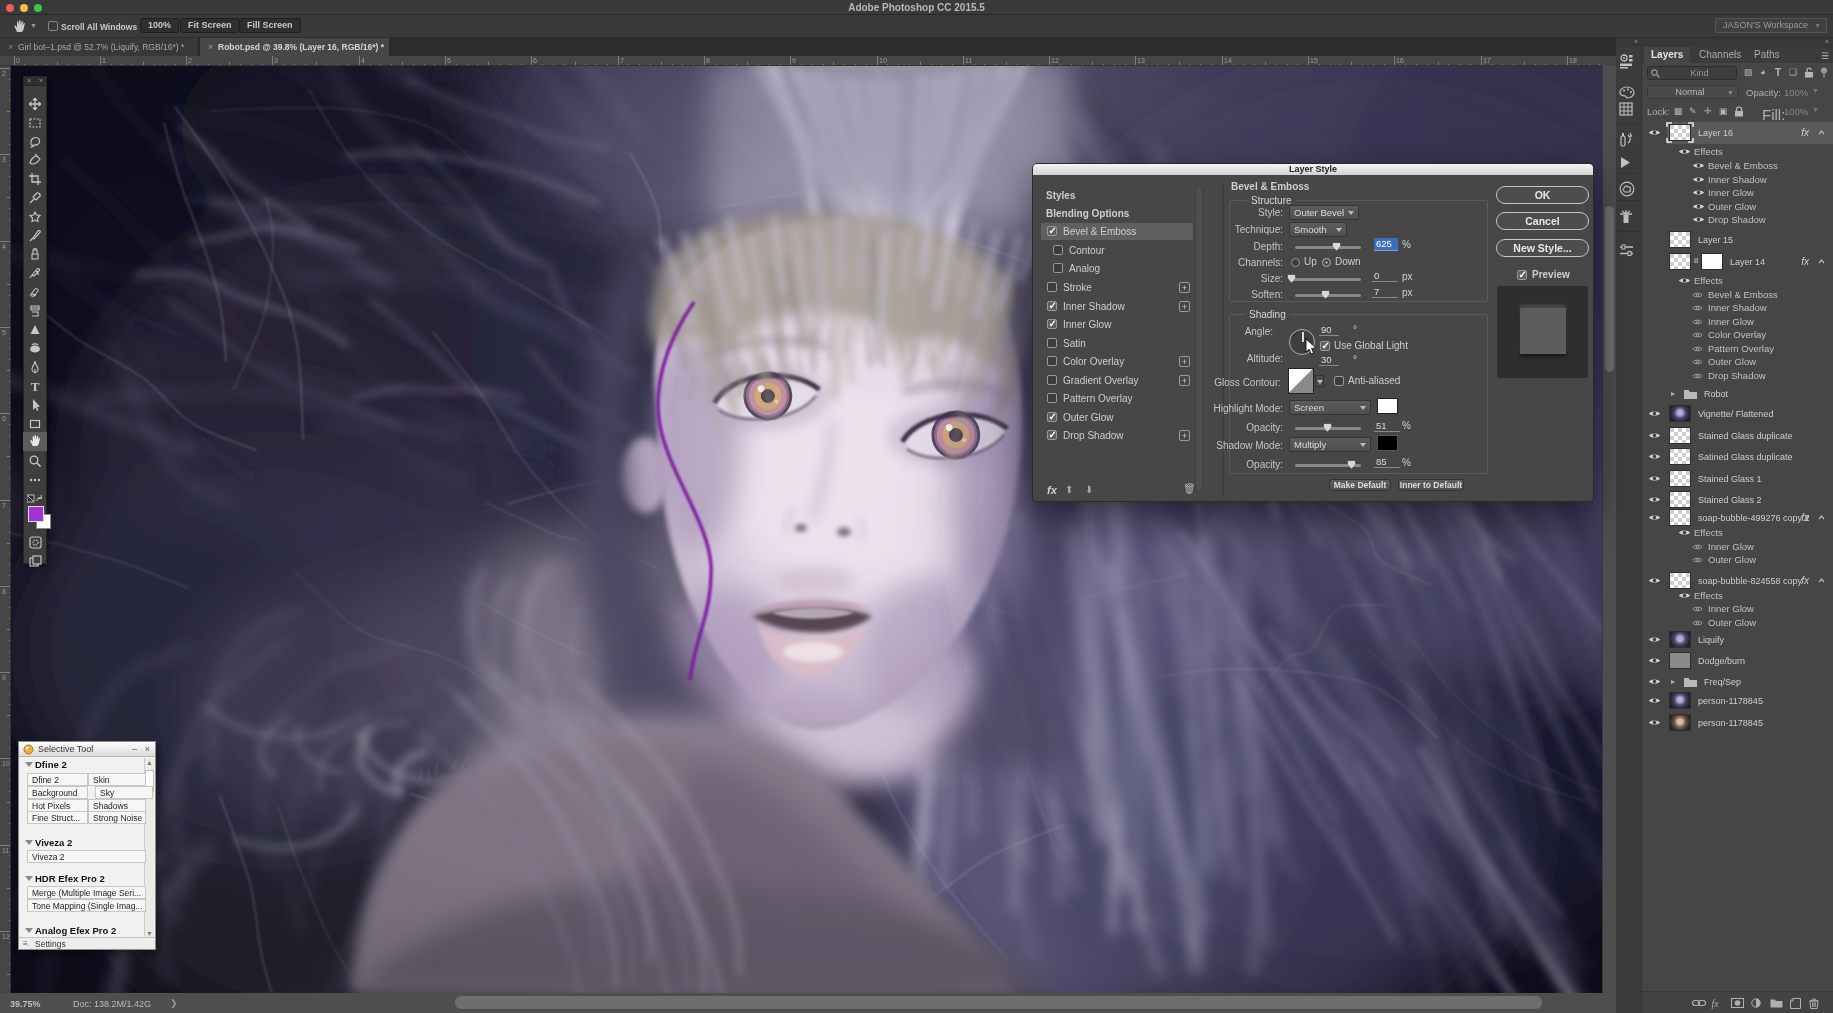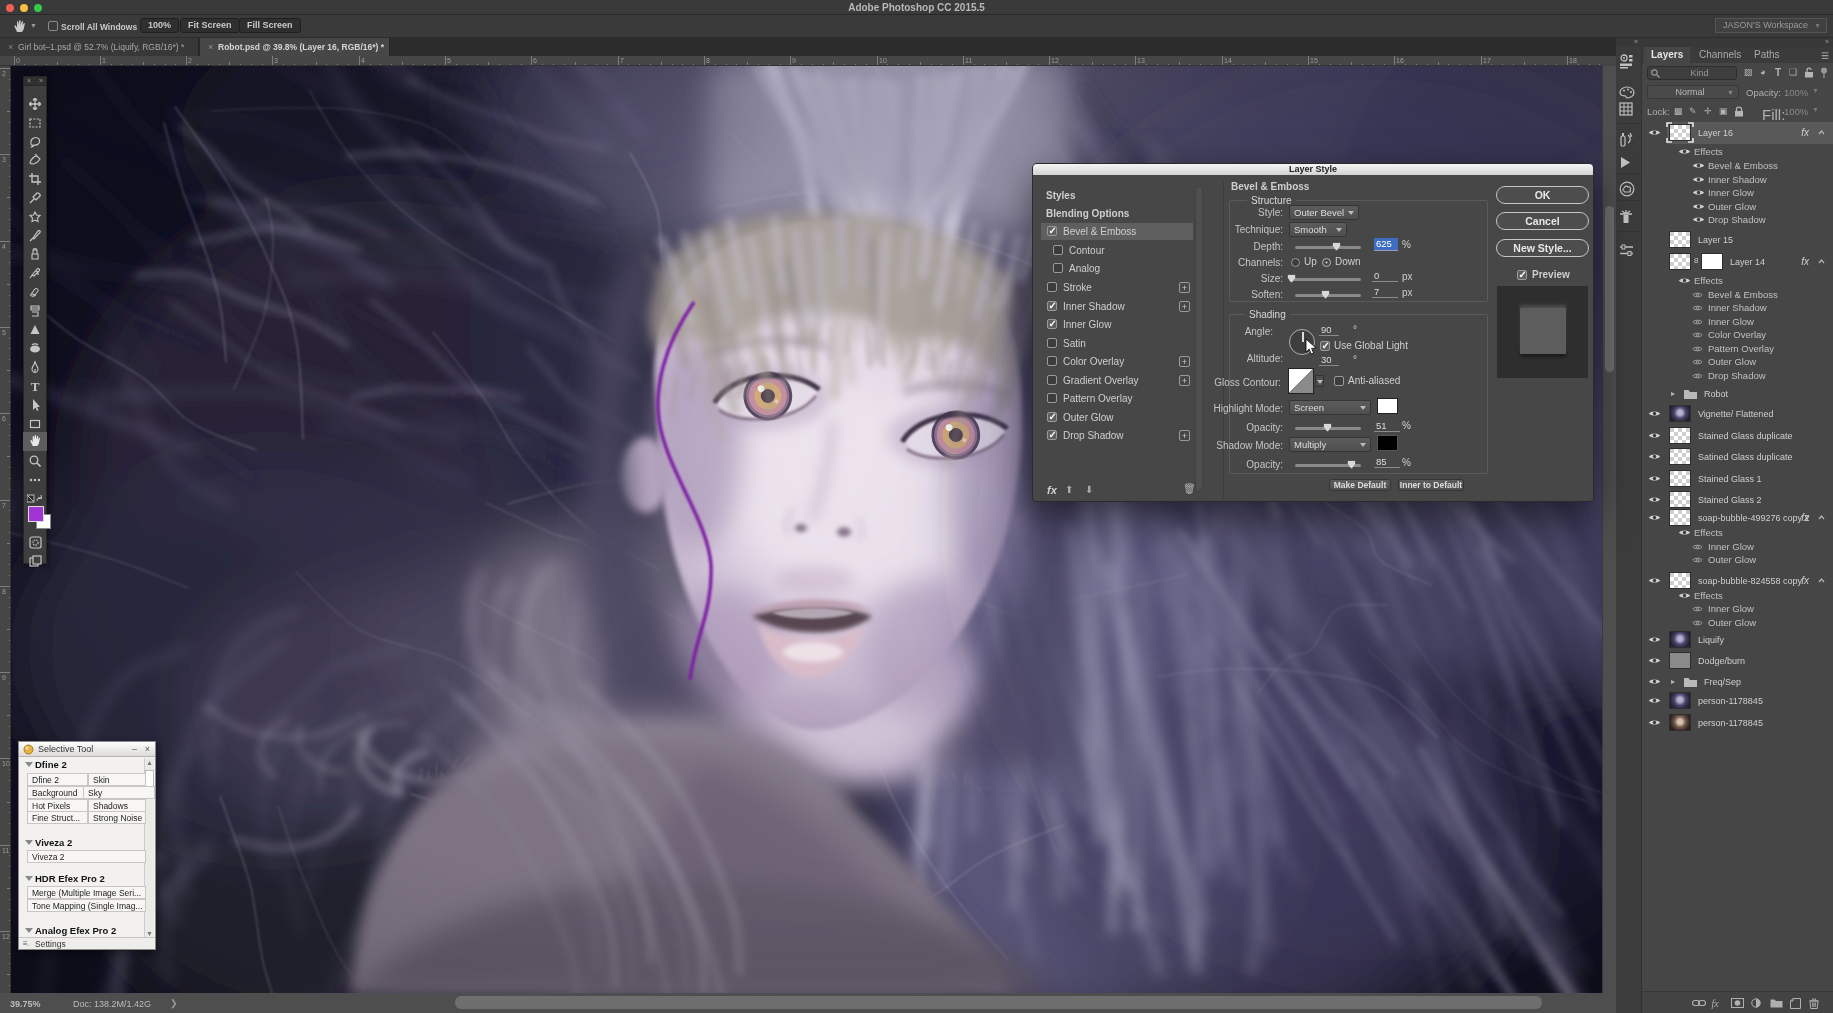--- a/index.html
+++ b/index.html
@@ -1636,21 +1636,21 @@
       <div style="position:absolute;right:1px;top:16px;width:10px;height:180px;background:#eceae7;border-left:1px solid #ccc">
         <div style="position:absolute;top:1px;left:1px;font-size:7px;color:#777">▲</div>
         <div style="position:absolute;top:12px;left:0;width:9px;height:22px;background:#fdfdfd;border:1px solid #bbb"></div>
         <div style="position:absolute;bottom:1px;left:1px;font-size:7px;color:#777">▼</div>
       </div>
       <div class="stri" style="left:6px;top:20px"></div>
       <div class="shead" style="left:16px;top:17px">Dfine 2</div>
       <div class="sbtn" style="left:8px;top:31px;width:61px">Dfine 2</div>
       <div class="sbtn" style="left:69px;top:31px;width:58px">Skin</div>
       <div class="sbtn" style="left:8px;top:43.8px;width:61px">Background</div>
-      <div class="sbtn" style="left:64px;top:43.8px;width:72px">Sky</div>
+      <div class="sbtn" style="left:76px;top:43.8px;width:58px">Sky</div>
       <div class="sbtn" style="left:8px;top:56.599999999999994px;width:61px">Hot Pixels</div>
       <div class="sbtn" style="left:69px;top:56.599999999999994px;width:58px">Shadows</div>
       <div class="sbtn" style="left:8px;top:69.39999999999999px;width:61px">Fine Struct...</div>
       <div class="sbtn" style="left:69px;top:69.39999999999999px;width:58px">Strong Noise</div>
       <div class="stri" style="left:6px;top:98px"></div>
       <div class="shead" style="left:16px;top:95px">Viveza 2</div>
       <div class="sbtn" style="left:8px;top:108px;width:119px">Viveza 2</div>
       <div class="stri" style="left:6px;top:134px"></div>
       <div class="shead" style="left:16px;top:131px">HDR Efex Pro 2</div>
       <div class="sbtn" style="left:8px;top:144px;width:119px">Merge (Multiple Image Seri...</div>

